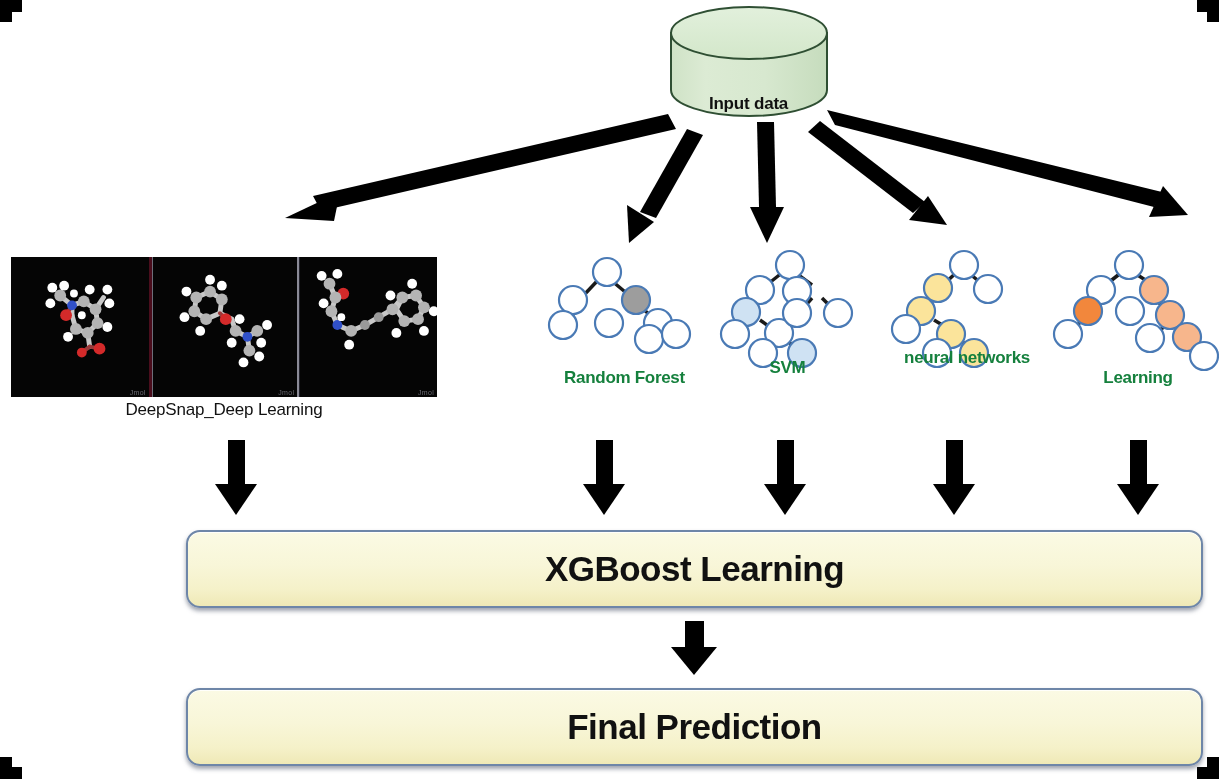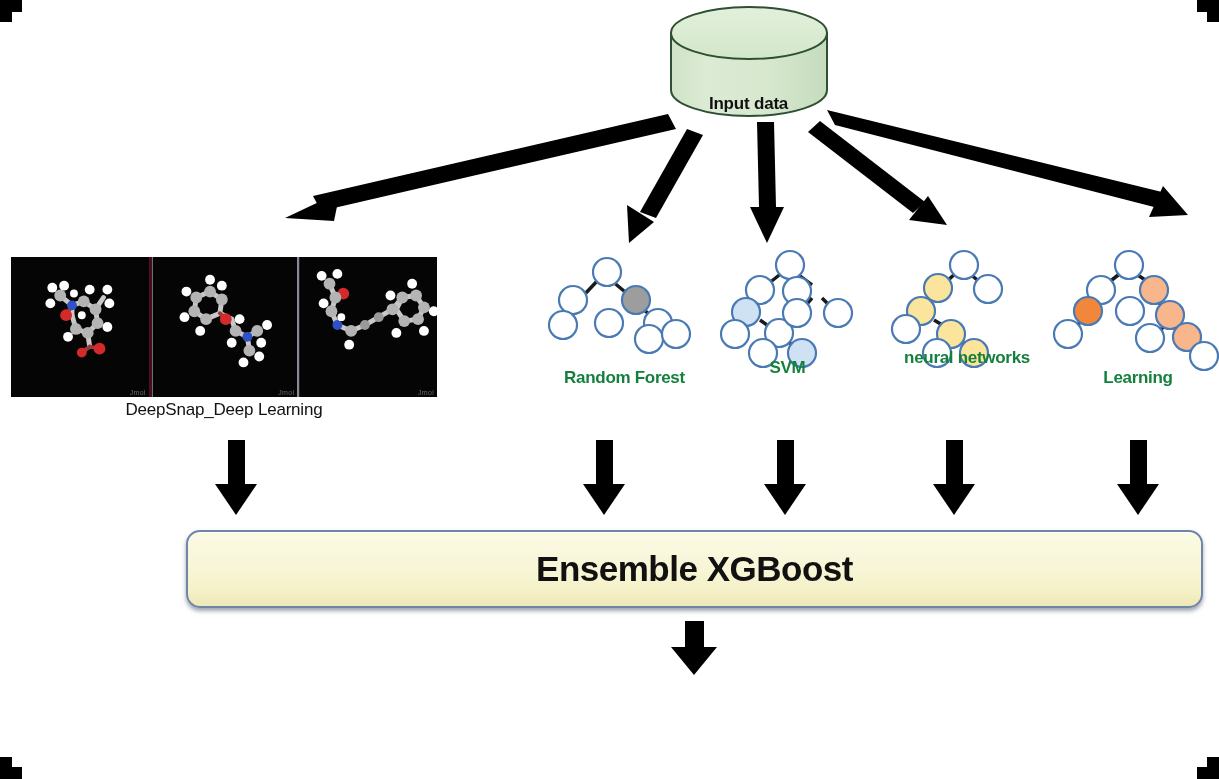--- a/index.html
+++ b/index.html
@@ -481,17 +481,20 @@
     <div class="model-label">SVM</div>
   </div>
   <div class="model-block" style="left:879px; top:348px; width:176px;">
     <div class="model-label">neural networks</div>
   </div>
   <div class="model-block" style="left:1070px; top:368px; width:136px;">
     <div class="model-label">Learning</div>
   </div>
 
   <div class="stage-box" id="ensemble-box">
-    <span class="stage-text">Ensemble XGBoost</span>
-  </div>
-
+    <span class="stage-text">XGBoost Learning</span>
+  </div>
+
+  <div class="stage-box" id="final-box">
+    <span class="stage-text">Final Prediction</span>
+  </div>
 
 </div>
 
 </body></html>

